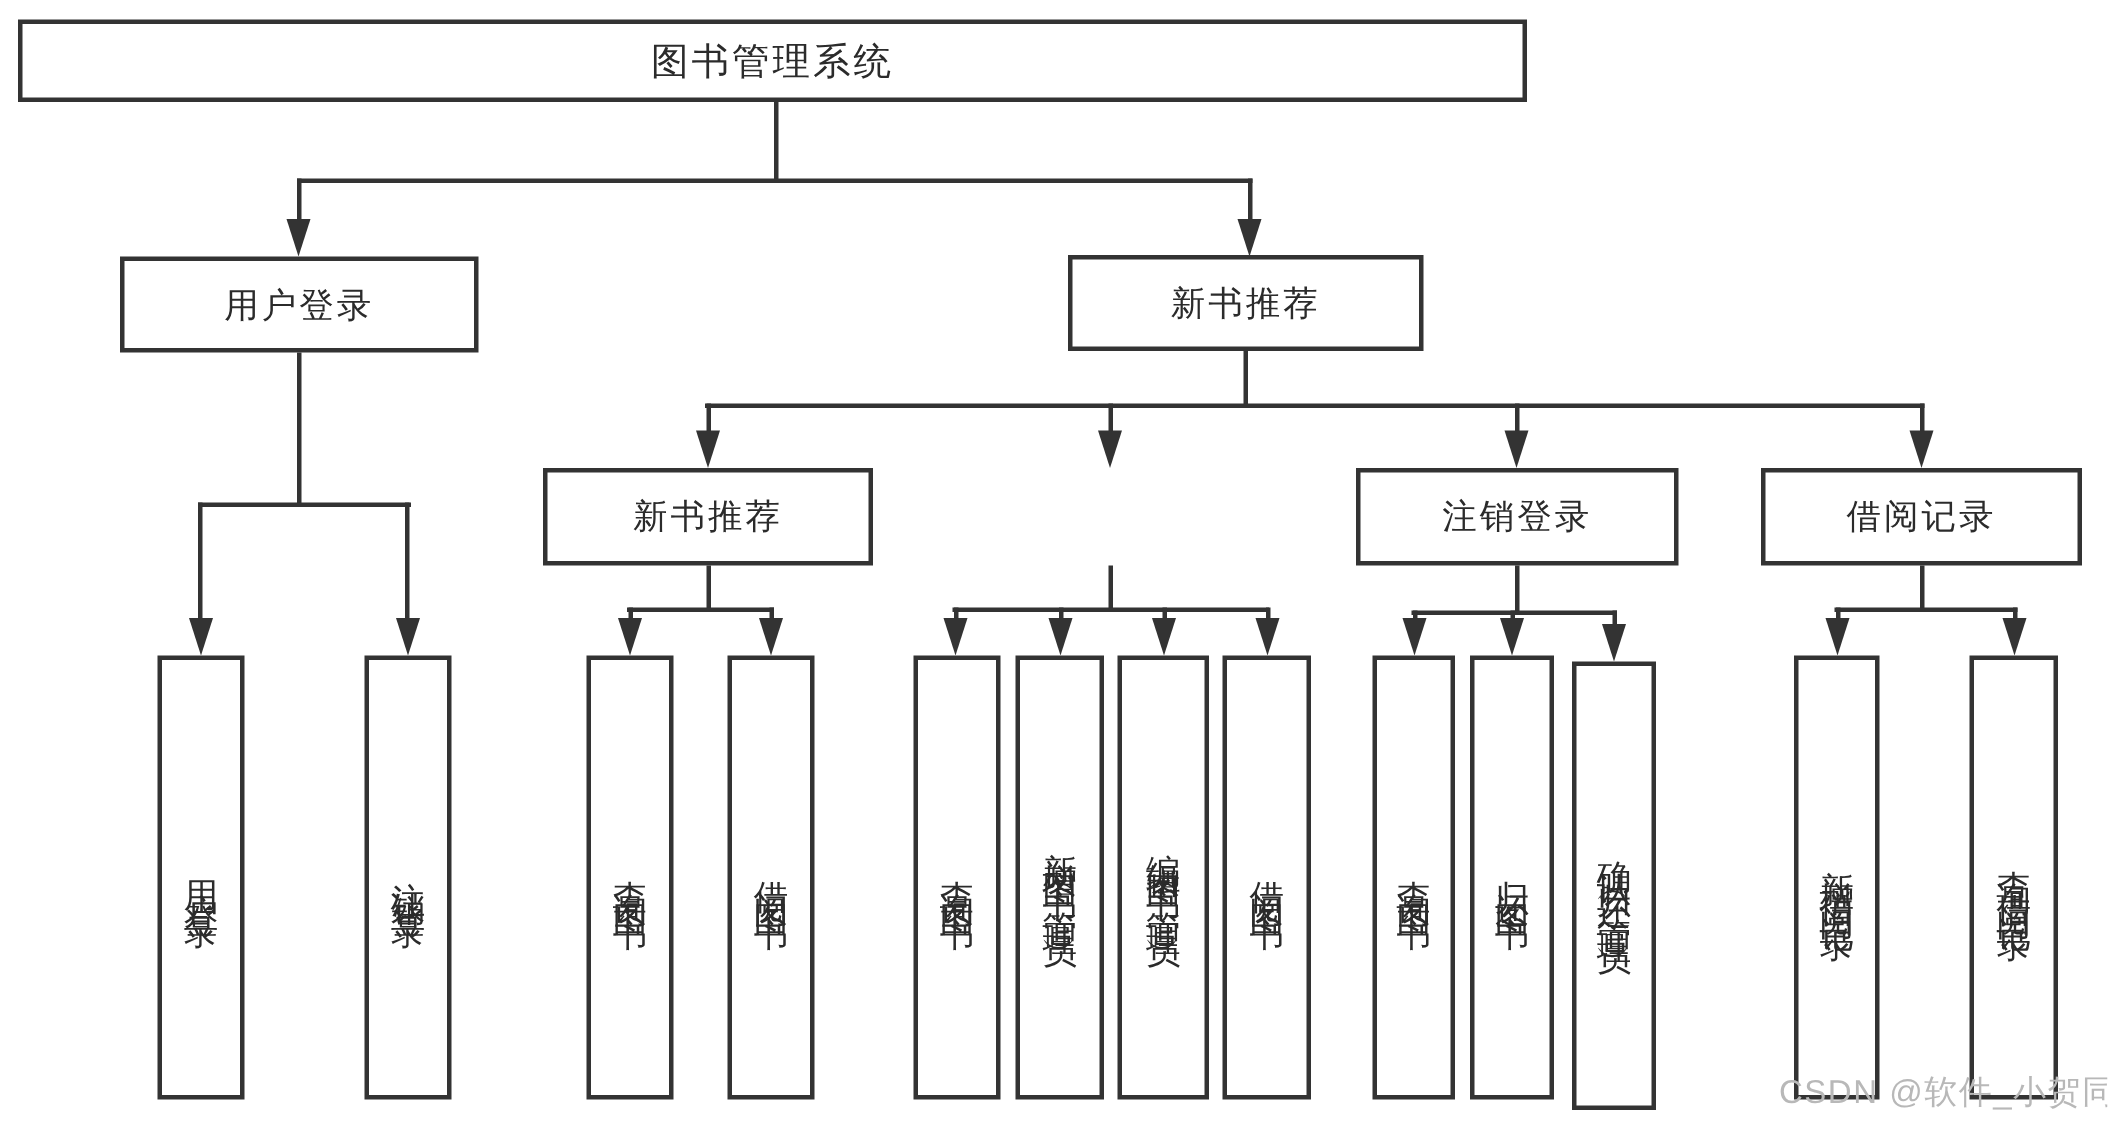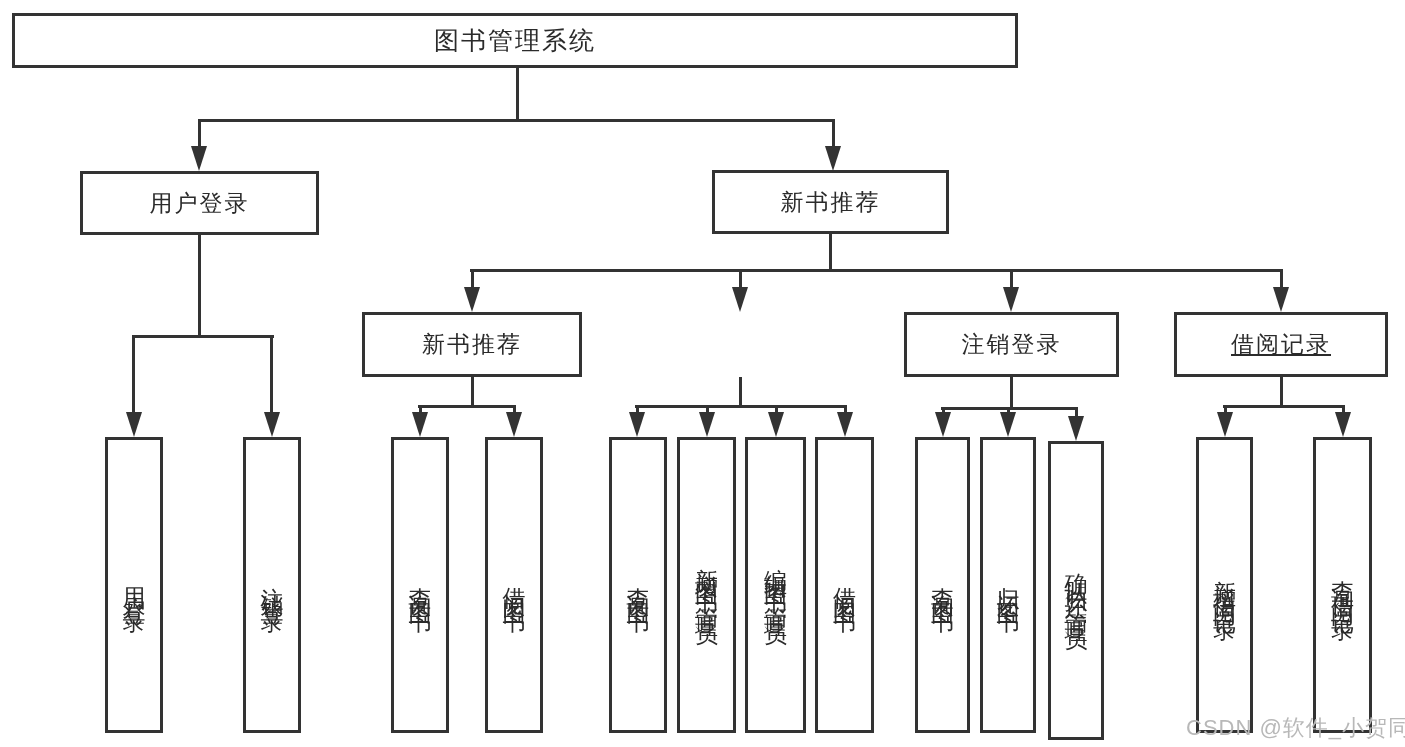--- a/index.html
+++ b/index.html
@@ -64,21 +64,21 @@
   <div class="arrow" style="left:464px;top:287px;"></div>
   <div class="vline" style="left:739px;top:269px;height:20px;"></div>
   <div class="arrow" style="left:732px;top:287px;"></div>
   <div class="vline" style="left:1010px;top:269px;height:20px;"></div>
   <div class="arrow" style="left:1003px;top:287px;"></div>
   <div class="vline" style="left:1280px;top:269px;height:20px;"></div>
   <div class="arrow" style="left:1273px;top:287px;"></div>
 
   <div class="node" style="left:362px;top:312px;width:220px;height:65px;">新书推荐</div>
   <div class="node" style="left:904px;top:312px;width:215px;height:65px;">注销登录</div>
-  <div class="node" style="left:1174px;top:312px;width:214px;height:65px;text-decoration:underline;">借阅记录</div>
+  <div class="node" style="left:1174px;top:312px;width:214px;height:65px;">借阅记录</div>
 
   <div class="vline" style="left:471px;top:377px;height:30px;"></div>
   <div class="hline" style="left:418px;top:405px;width:98px;"></div>
   <div class="vline" style="left:419px;top:405px;height:10px;"></div>
   <div class="arrow" style="left:412px;top:412px;"></div>
   <div class="vline" style="left:513px;top:405px;height:10px;"></div>
   <div class="arrow" style="left:506px;top:412px;"></div>
 
   <div class="vline" style="left:739px;top:377px;height:30px;"></div>
   <div class="hline" style="left:635px;top:405px;width:211px;"></div>

